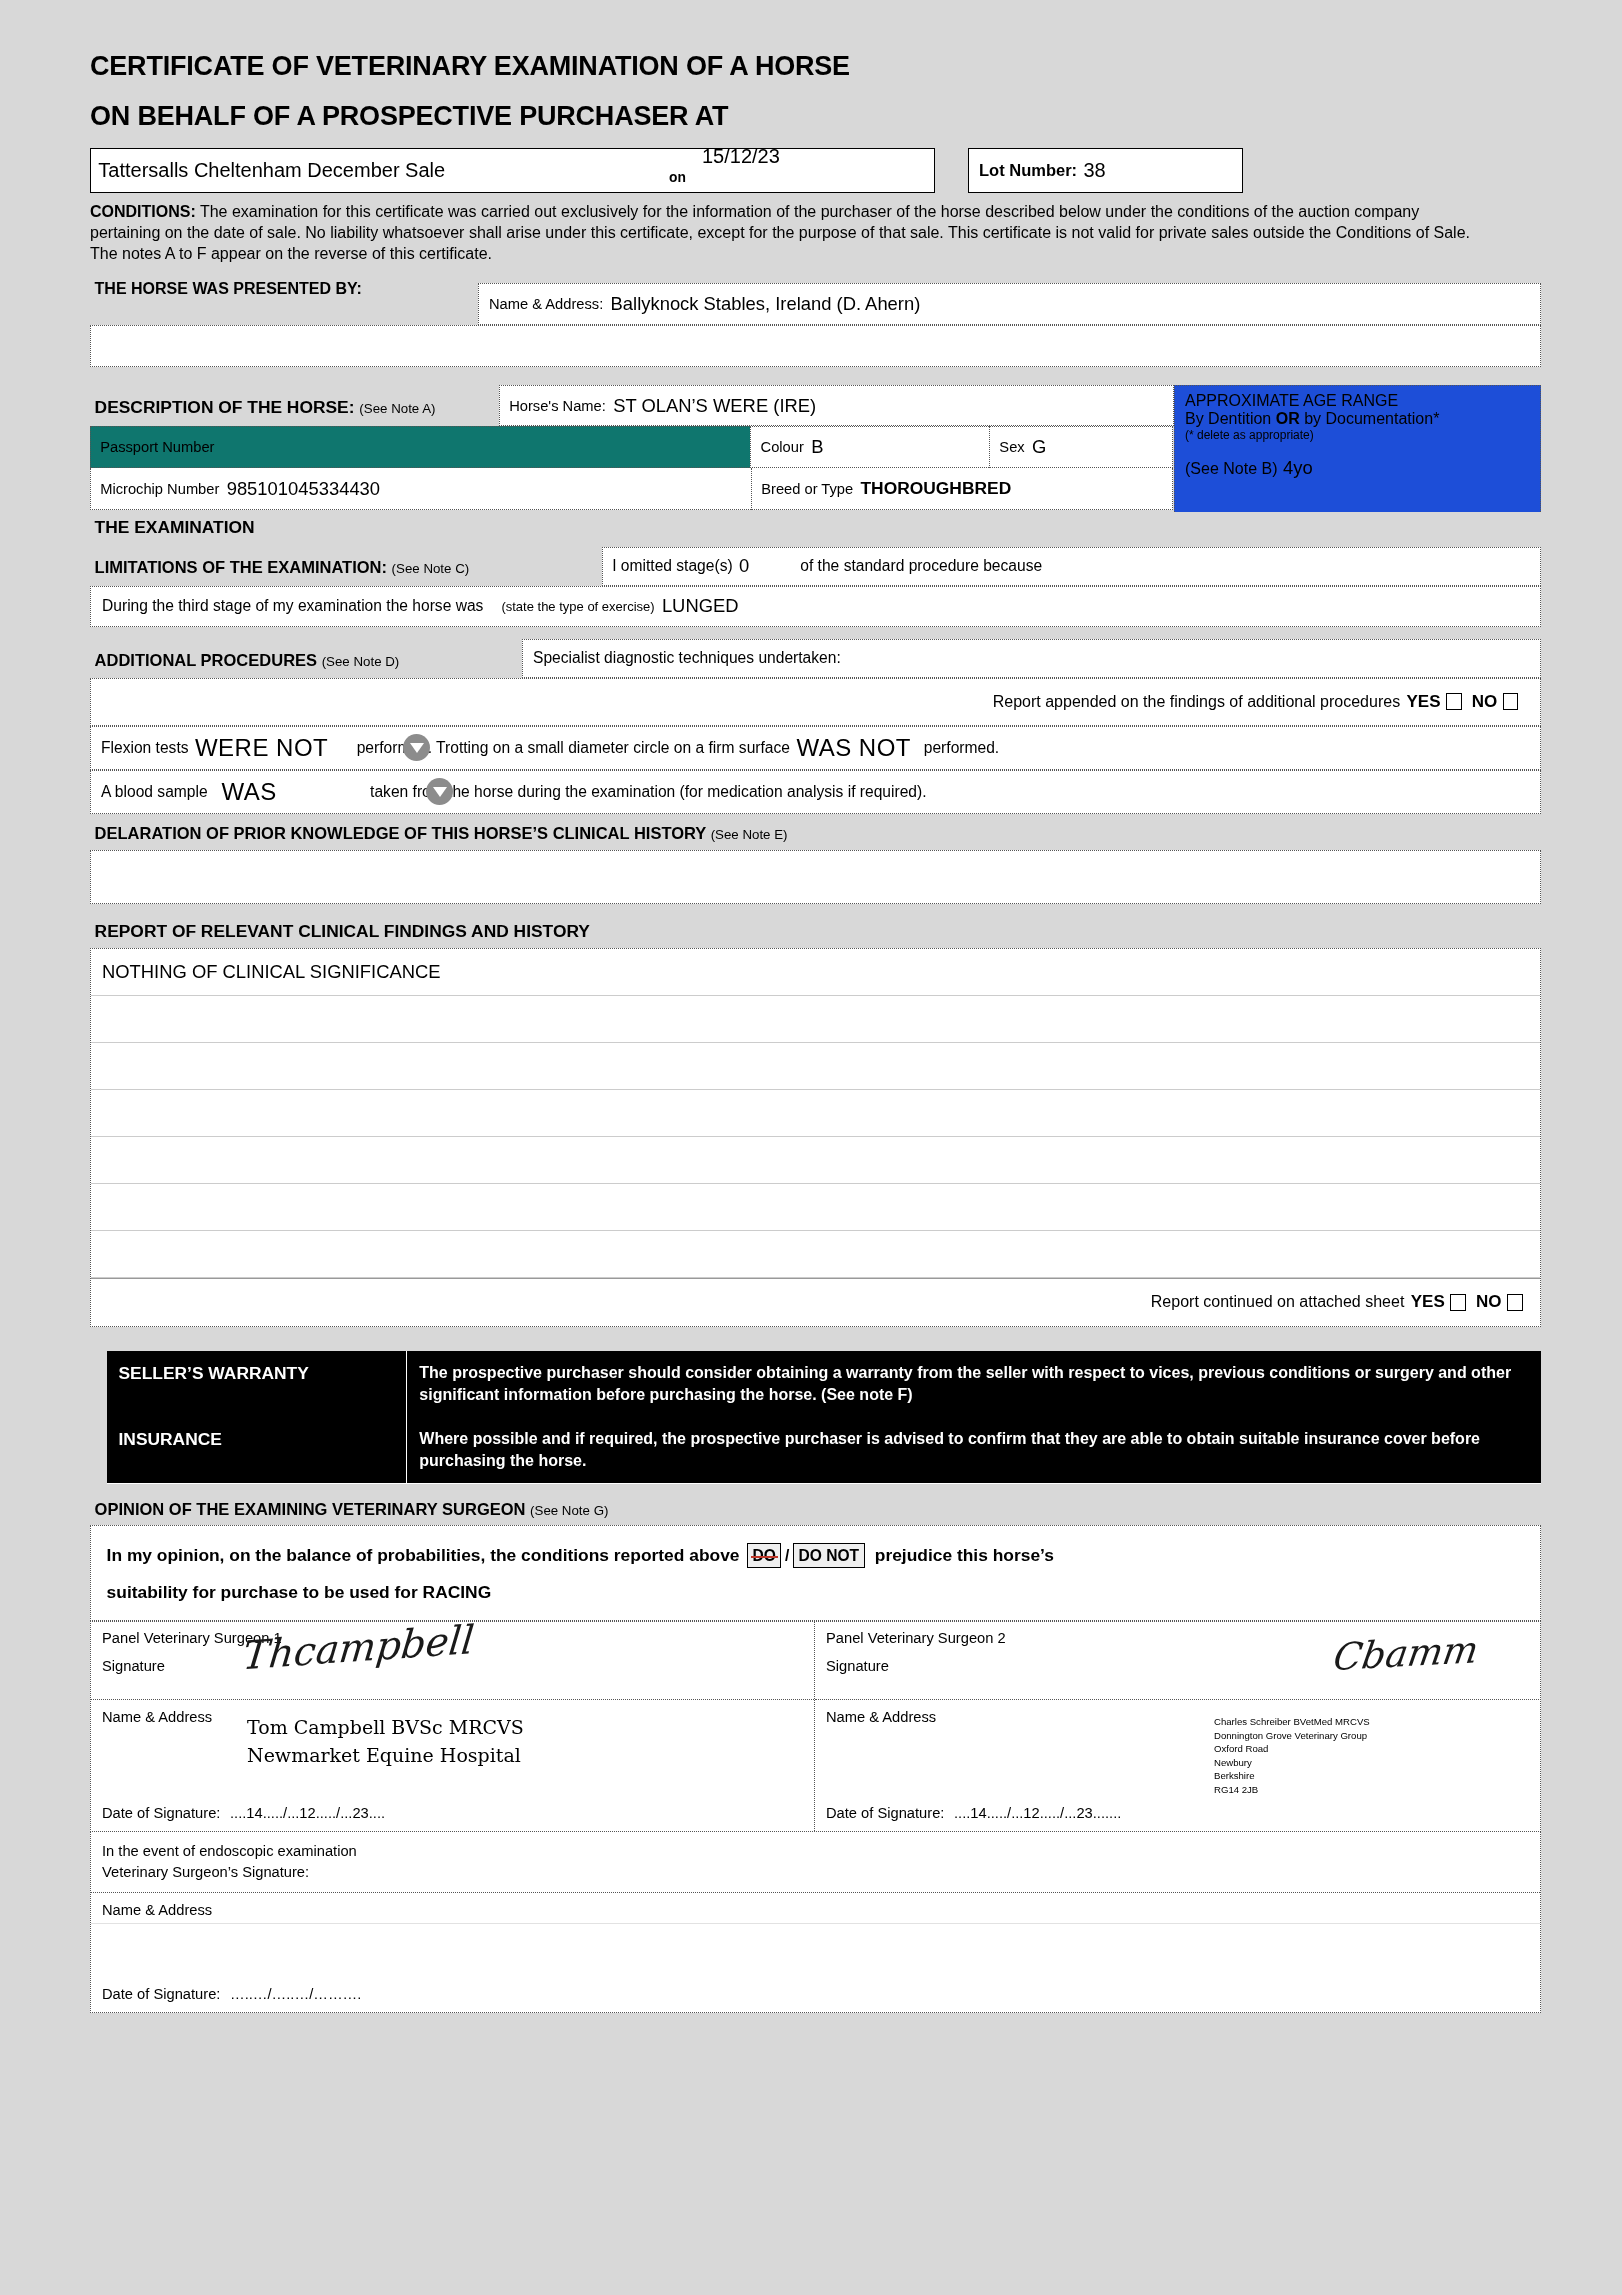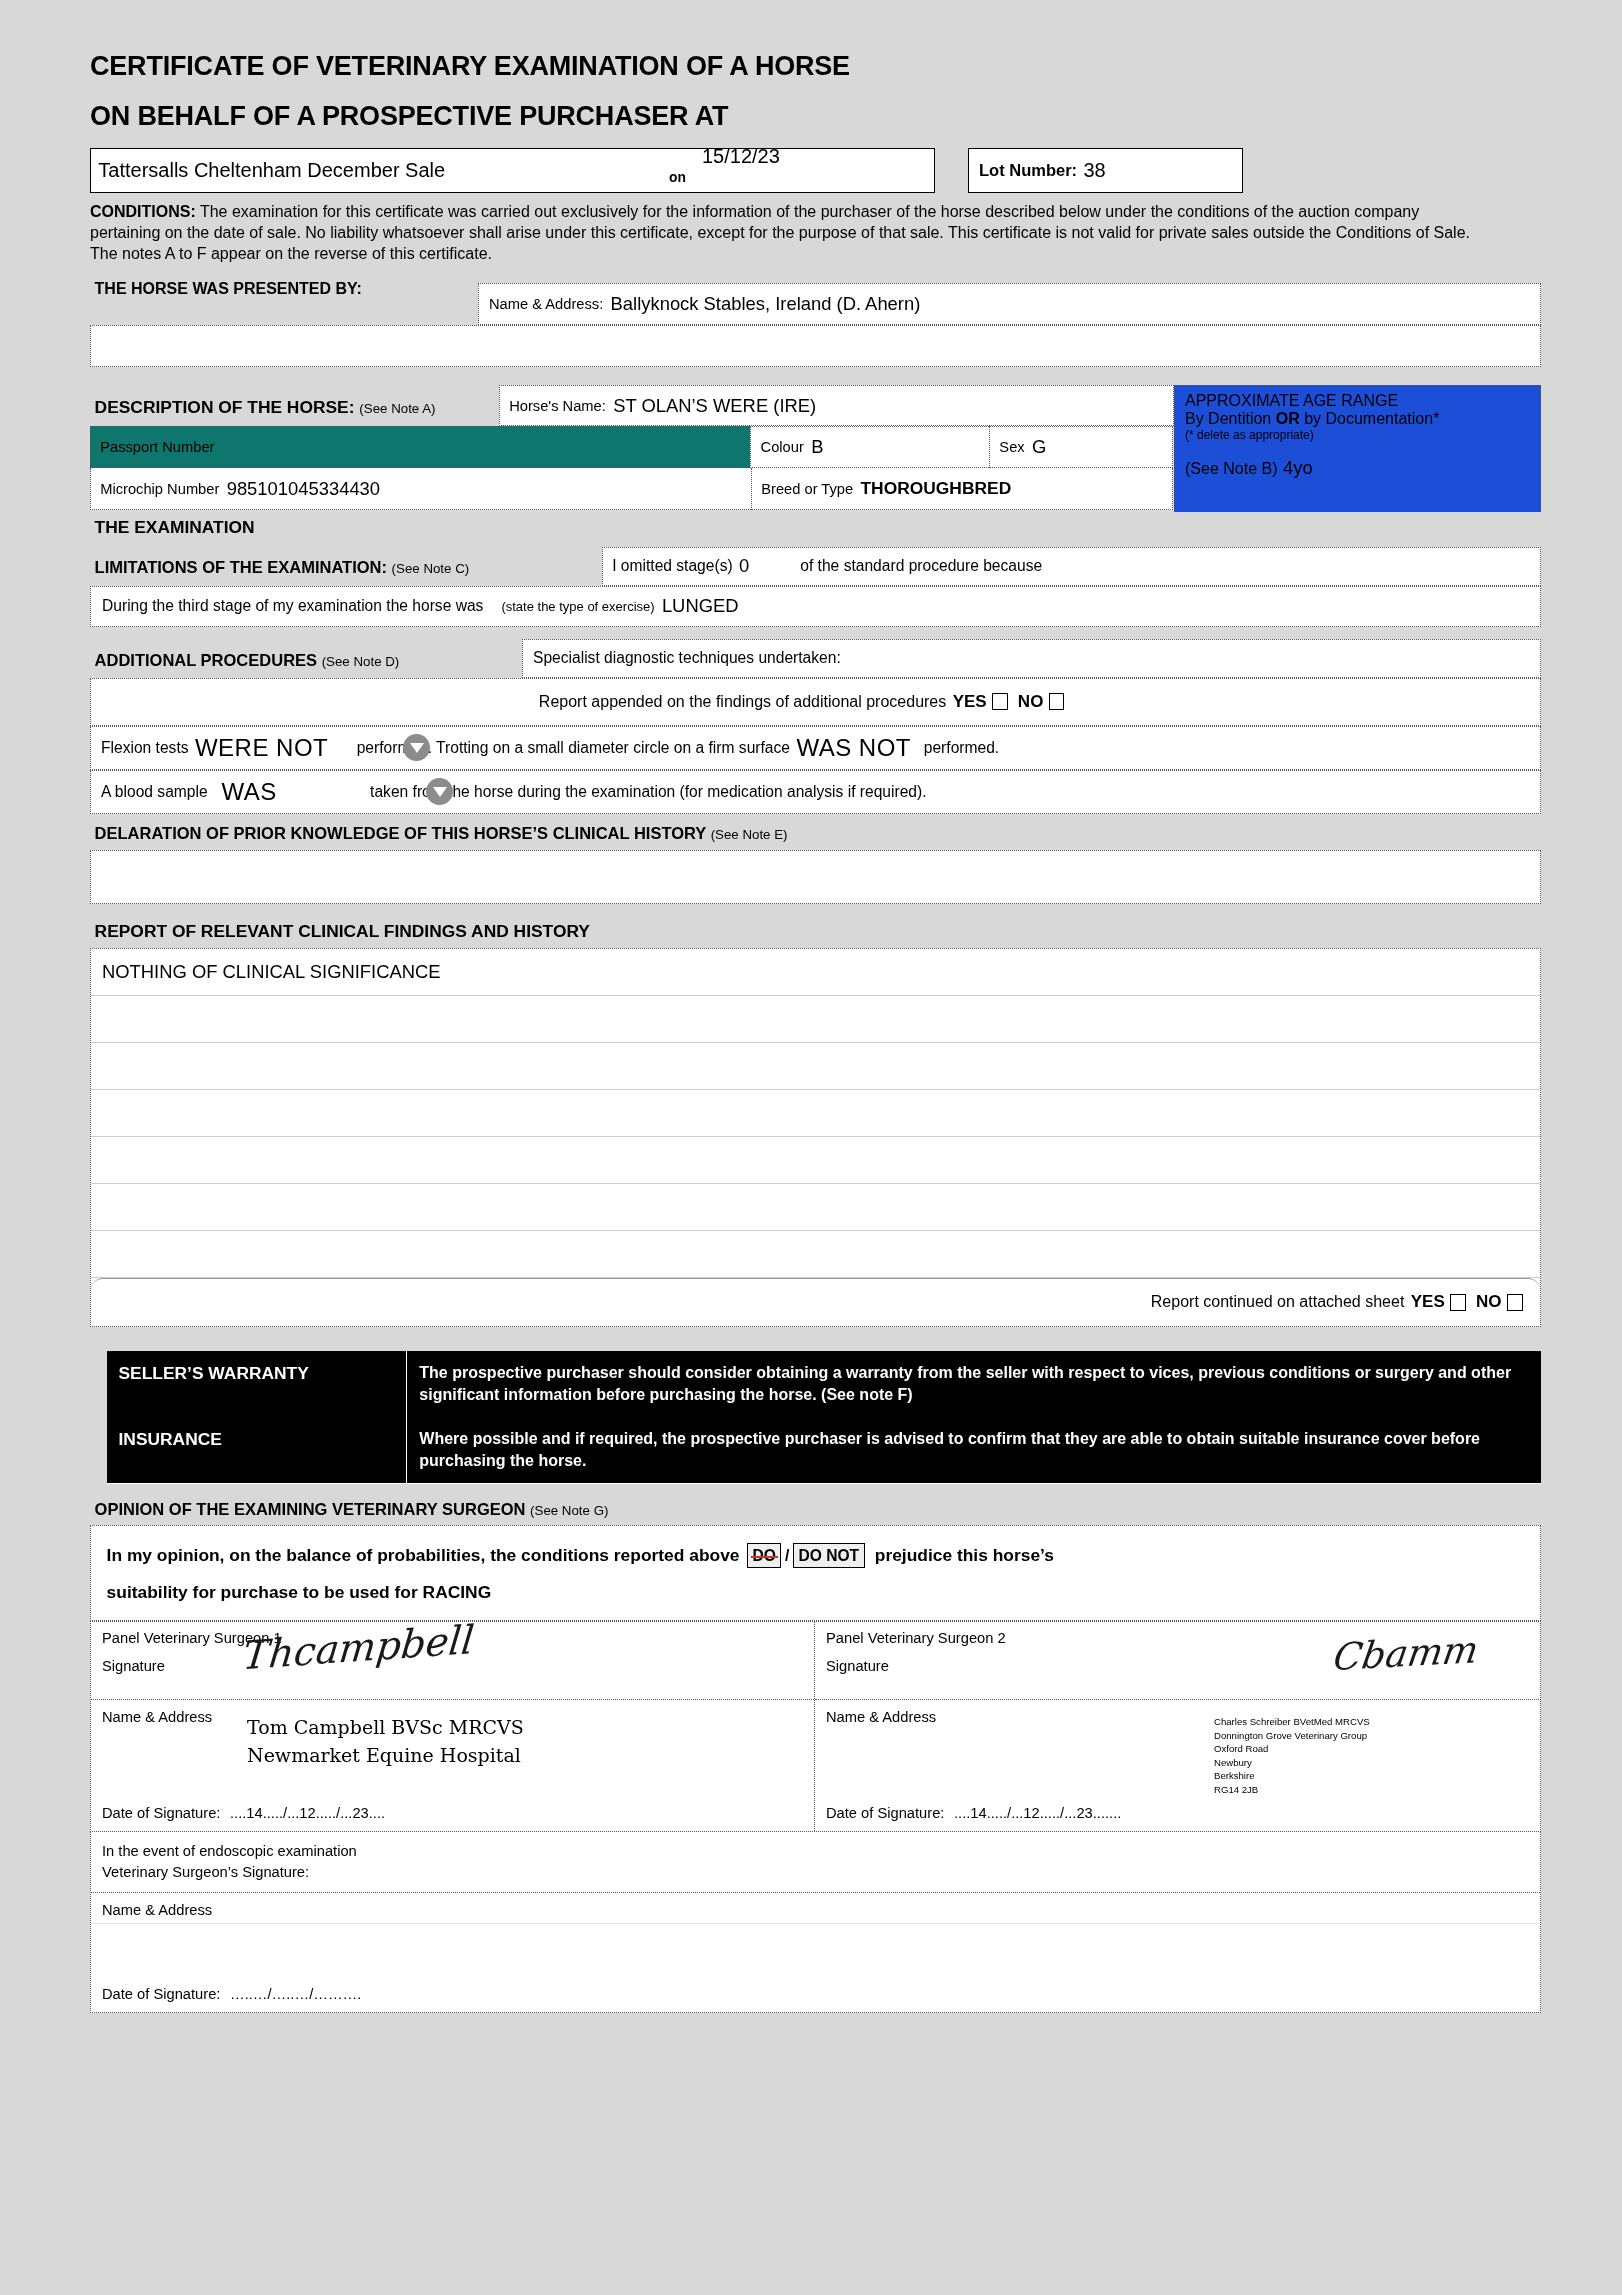--- a/index.html
+++ b/index.html
@@ -193,22 +193,22 @@
   .limitLabel { font-size: 16.5px; font-weight: bold; width: 512px; padding-bottom: 8.3px; padding-left:4.6px; box-sizing:border-box;}
   .limitField { width: 939px; height: 39px; display:flex; align-items:center; padding-left: 9.2px; box-sizing:border-box;}
   .fullField { width: 1451px; height: 41px; display:flex; align-items:center; padding-left: 11px; box-sizing:border-box; }
 
   
   .addLabel { font-size: 16.5px; font-weight: bold; width: 432px; padding-bottom: 7.3px; padding-left:4.6px; box-sizing:border-box;}
   .addField { width: 1019px; height: 39px; display:flex; align-items:center; padding-left:10px; box-sizing:border-box;}
 
   .cbRow {
     width: 1451px; height: 48px;
-    display: flex; align-items: center; justify-content: center;
-    padding-right: 24px; box-sizing: border-box;
+    display: flex; align-items: center; justify-content: flex-end;
+    padding-right: 18px; box-sizing: border-box;
     font-size: 16px;
   }
   .cbox {
     display: inline-block;
     width: 15.6px; height: 17.4px;
     border: 1.8px solid #000;
     margin: 0 3.7px 0 5.5px;
     vertical-align: middle;
     background: #fff;
     box-sizing: border-box;
@@ -258,21 +258,20 @@
     box-sizing: border-box;
     font-size: 18.4px;
   }
   .repLine:last-child { border-bottom: none; }
   .repFinal {
     height: 48px;
     display: flex; align-items: center; justify-content: flex-end;
     padding-right: 13.8px; box-sizing: border-box;
     font-size: 16px;
     border-top: 0.9px solid #999;
-    border-radius: 12px;
   }
 
   
   .insWrap { margin-top: 24px; margin-left: 16.5px; width: 1434px; }
   .insRow { display: flex; background: #000; color: #fff; }
   .insRow.top { border-bottom: 1.4px solid #fff; }
   .insLeft {
     width: 301px; font-size: 17.4px; font-weight: bold;
     padding: 12px 0 12px 12px; box-sizing: border-box;
     border-right: 1.4px solid #fff;

